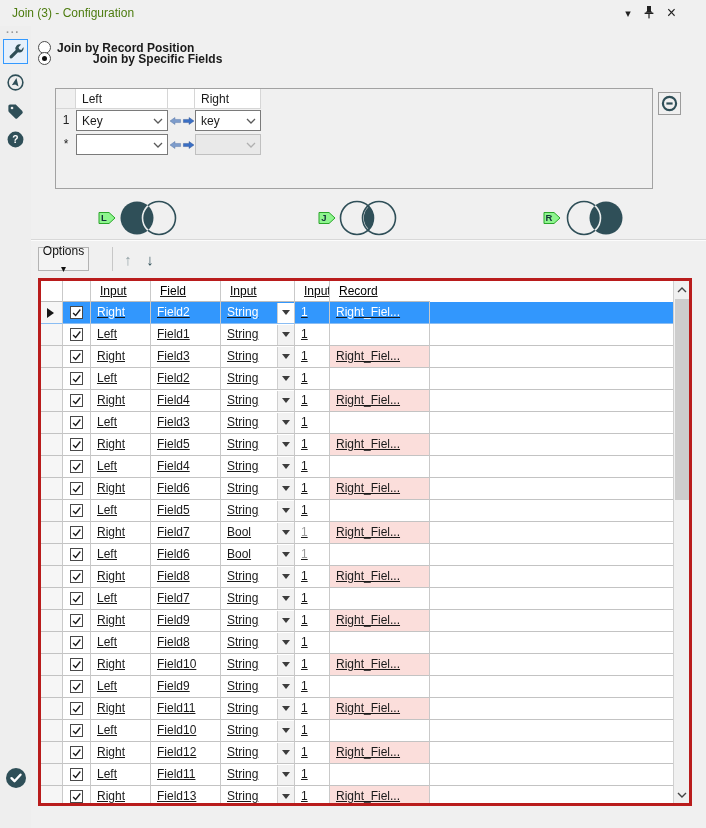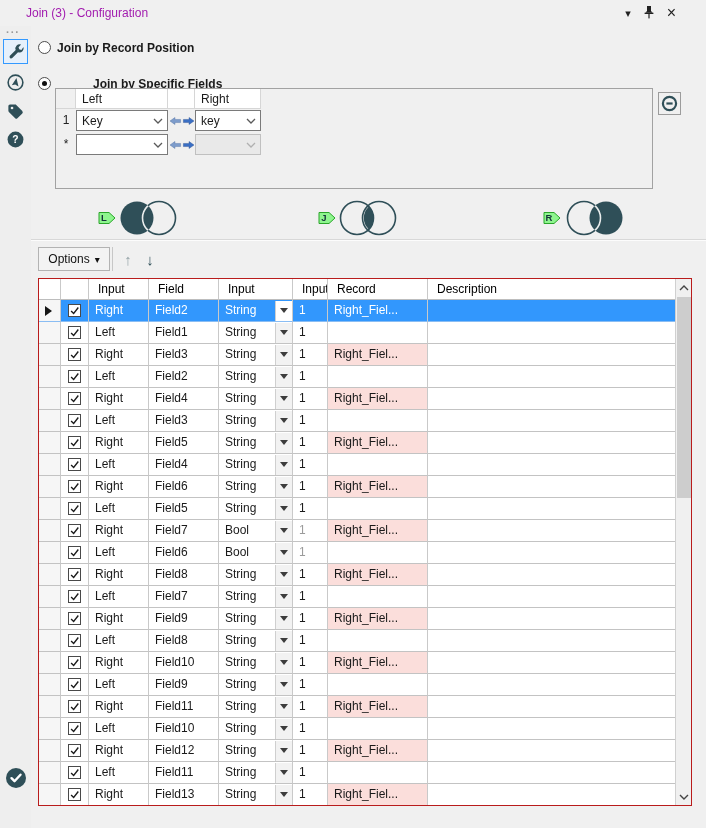--- a/index.html
+++ b/index.html
@@ -8,21 +8,21 @@
     --rename-pink:#fbdedb;
     --anchor-green:#8ef58e;
   }
   *{box-sizing:border-box;margin:0;padding:0;}
   html,body{width:706px;height:828px;}
   body{font-family:"Liberation Sans","DejaVu Sans",sans-serif;font-size:12px;color:#1a1a1a;background:#f0f0f0;}
   #window{position:relative;width:706px;height:828px;background:#f0f0f0;overflow:hidden;}
 
   
   .titlebar{position:absolute;left:0;top:0;width:706px;height:26px;display:flex;align-items:center;background:#f0f0f0;}
-  .titlebar .title{padding-left:26px;color:#a21caf;}
+  .titlebar .title{padding-left:12px;color:#4d7c0f;}
   .tb-icons{margin-left:auto;display:flex;align-items:center;gap:12px;padding-right:30px;}
   .tb-icons .glyph{color:#222;cursor:default;line-height:1;}
 
   
   .sidebar{position:absolute;left:0;top:26px;width:31px;height:802px;background:#eeeeee;}
   .side-dots{position:absolute;left:6px;top:0px;color:#9a9a9a;font-weight:bold;letter-spacing:1px;font-size:11px;}
   .side-btn{position:absolute;left:3px;width:25px;height:25px;display:flex;align-items:center;justify-content:center;}
   .side-btn.selected{border:1px solid #3399ff;background:#e6f0fb;}
   .side-btn svg{display:block;}
   .status-check{position:absolute;left:6px;top:768px;width:20px;height:20px;}
@@ -48,29 +48,29 @@
   .remove-btn{position:absolute;left:658px;top:92px;width:23px;height:23px;border:1px solid #9c9c9c;background:#f0f0f0;display:flex;align-items:center;justify-content:center;}
 
   
   .venn-group{position:absolute;top:197px;height:42px;display:flex;align-items:center;gap:2px;}
   .venn-group svg{display:block;}
 
   .divider{position:absolute;left:31px;top:239px;width:675px;height:2px;border-top:1px solid #d8d8d8;border-bottom:1px solid #fcfcfc;}
 
   
   .toolbar{position:absolute;left:31px;top:242px;width:675px;height:34px;}
-  .options-btn{position:absolute;left:7px;top:5px;width:72px;height:24px;border:1px solid #b3b3b3;background:#f3f3f3;display:flex;align-items:center;justify-content:center;gap:5px;color:#111;}
+  .options-btn{position:absolute;left:7px;top:5px;width:51px;height:24px;border:1px solid #b3b3b3;background:#f3f3f3;display:flex;align-items:center;justify-content:center;gap:5px;color:#111;flex-direction:column;}
   .tb-sep{position:absolute;left:81px;top:5px;height:24px;width:1px;background:#c7c7c7;}
   .arrow-btn{position:absolute;top:5px;width:20px;height:24px;display:flex;align-items:center;justify-content:center;font-size:15px;font-weight:bold;}
   .arrow-up{left:87px;color:#97a5a9;}
   .arrow-down{left:109px;color:var(--accent-teal);}
   .tip-text{position:absolute;left:181px;top:0;height:34px;line-height:34px;color:#111;}
 
   
-  .ftable{position:absolute;left:38px;top:278px;width:654px;height:528px;border:1px solid #b91c1c;background:#fef9c3;}
+  .ftable{position:absolute;left:38px;top:278px;width:654px;height:528px;border:3px solid #b91c1c;background:#fef9c3;text-decoration:underline;}
   .thead,.trow{display:grid;grid-template-columns:22px 28px 60px 70px 74px 35px 100px 1fr;}
   .thead{height:21px;width:calc(100% - 16px);background:#fff;}
   .thead .hcell{border-right:1px solid #c9c9c9;border-bottom:1px solid #bdbdbd;line-height:20px;padding-left:9px;color:#000;overflow:hidden;white-space:nowrap;}
   .thead .hcell:last-child{border-right:none;}
   .tbody{width:calc(100% - 16px);overflow:hidden;height:calc(100% - 21px);}
   .trow{height:22px;background:#fff;}
   .cell{border-right:1px solid #c9c9c9;border-bottom:1px solid #c3c3c3;line-height:21px;padding-left:6px;overflow:hidden;white-space:nowrap;position:relative;}
   .cell:last-child{border-right:none;}
   .c-sel{background:#f6f6f6;padding:0;}
   .sel-arrow{display:none;position:absolute;left:6px;top:5.5px;width:0;height:0;border-top:5px solid transparent;border-bottom:5px solid transparent;border-left:7px solid #161616;}
@@ -145,21 +145,21 @@
     <svg width="20" height="20" viewBox="0 0 20 20">
         <circle cx="10" cy="10" r="10" fill="#2f4f58"></circle>
         <path d="M5.5 10.2l3 3 6-6.5" fill="none" stroke="#ffffff" stroke-width="2.4" stroke-linecap="round" stroke-linejoin="round"></path>
       </svg>
   </div>
 
   <div class="radio-row" style="top:40px;">
     <span class="radio"></span>
     <span>Join by Record Position</span>
   </div>
-  <div class="radio-row" style="top:76px;gap:42px;">
+  <div class="radio-row" style="top:51px;gap:42px;">
     <span class="radio checked"></span>
     <span>Join by Specific Fields</span>
   </div>
 
   <div class="join-grid">
     <div class="jg-corner"></div>
     <div class="jg-head h-left">Left</div>
     <div class="jg-head h-arrows"></div>
     <div class="jg-head h-right">Right</div>
 
@@ -282,21 +282,20 @@
 
   <div class="ftable">
     <div class="thead">
       <div class="hcell"></div>
       <div class="hcell"></div>
       <div class="hcell">Input</div>
       <div class="hcell">Field</div>
       <div class="hcell">Input</div>
       <div class="hcell">Input</div>
       <div class="hcell">Record</div>
-      <div class="hcell">Description</div>
     </div>
     <div class="tbody">
         <div class="trow selected">
     <div class="cell c-sel">
             <span class="sel-arrow"></span>
           </div>
     <div class="cell c-chk">
       <span class="checkbox">
               <svg width="11" height="11" viewBox="0 0 13 13">
                 <path d="M2.5 7l3 3 5.5-7" fill="none" stroke="#1a1a1a" stroke-width="1.6"></path>

